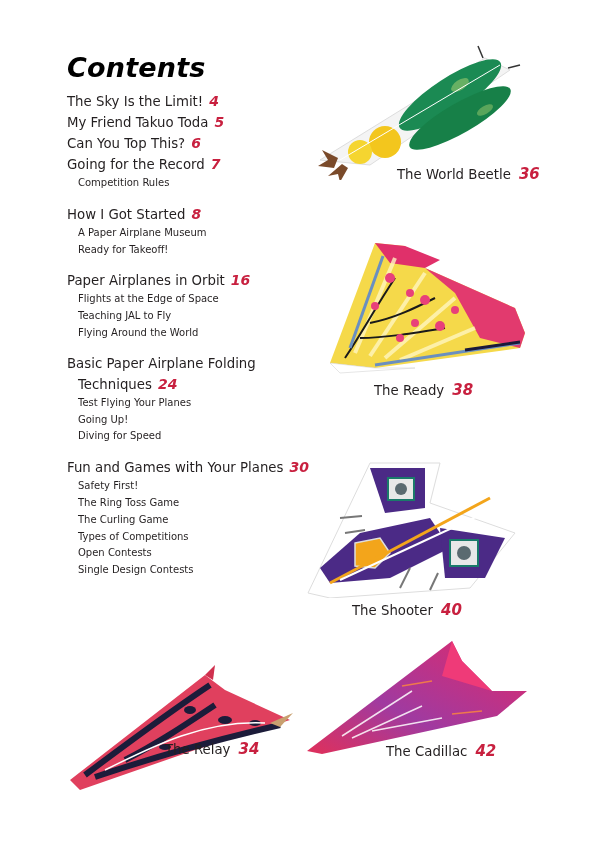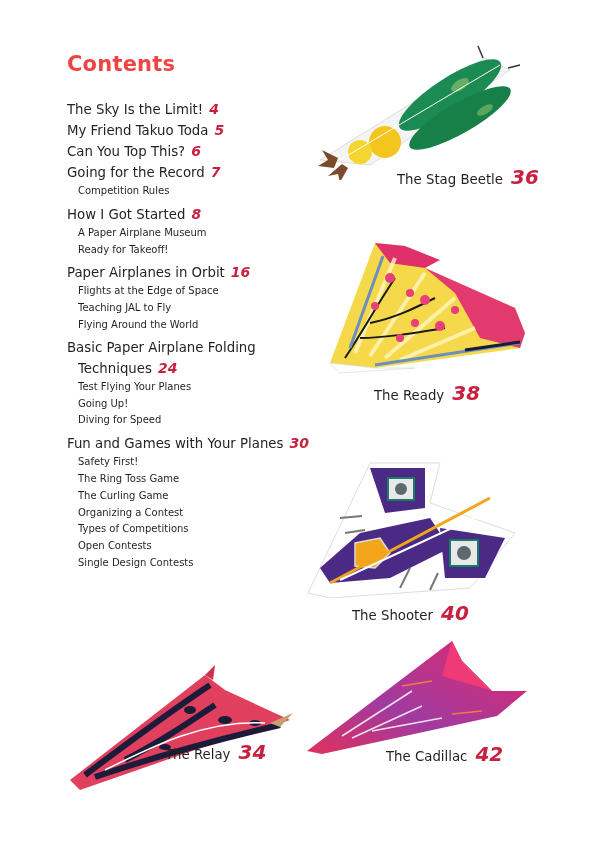--- a/index.html
+++ b/index.html
@@ -1,28 +1,28 @@
 <!DOCTYPE html>
 <html><head>
   <meta charset="utf-8">
   <style>
     html, body { margin: 0; padding: 0; background: #ffffff; }
     body { width: 600px; height: 849px; position: relative; overflow: hidden;
            font-family: "DejaVu Sans", "Liberation Sans", sans-serif; color: #231f20; }
-    .title { position: absolute; left: 67px; top: 52px; font-size: 21px; font-weight: bold;
-             color: #ef4444; letter-spacing: 0.2px; }
+    .title { position: absolute; left: 67px; top: 52px; font-size: 27px; font-weight: bold;
+             color: #000000; letter-spacing: 0.2px; font-style: italic; }
     .toc { position: absolute; left: 67px; top: 91px; width: 240px; }
     .entry { font-size: 13.3px; line-height: 20px; white-space: nowrap; }
-    .entry.main { margin-top: 8px; }
-    .entry.gap { margin-top: 4px; }
+    .entry.main { margin-top: 0; }
+    .entry.gap { margin-top: 12px; }
     .sub { font-size: 10px; line-height: 16.8px; padding-left: 11px; white-space: nowrap; }
     .pg { color: #c8203f; font-weight: bold; font-style: italic; margin-left: 6px; font-size: 14px; }
     .cont { padding-left: 11px; }
     .caption { position: absolute; font-size: 13.3px; white-space: nowrap; }
-    .caption .pg { margin-left: 8px; font-size: 20px; }
+    .caption .pg { margin-left: 8px; font-size: 15px; }
     .plane { position: absolute; }
   </style>
 </head>
 <body>
 
 <div class="title">Contents</div>
 
 <div class="toc">
 
   <div class="entry main">
@@ -63,42 +63,41 @@
   <div class="sub">Test Flying Your Planes</div>
   <div class="sub">Going Up!</div>
   <div class="sub">Diving for Speed</div>
 
   <div class="entry gap">
     <span>Fun and Games with Your Planes</span><span class="pg">30</span>
   </div>
   <div class="sub">Safety First!</div>
   <div class="sub">The Ring Toss Game</div>
   <div class="sub">The Curling Game</div>
-  <div class="sub">Organizing a Contest</div>
   <div class="sub">Types of Competitions</div>
   <div class="sub">Open Contests</div>
   <div class="sub">Single Design Contests</div>
 </div>
 
 <svg class="plane" style="left:310px;top:40px" width="220" height="140" viewBox="0 0 220 140">
   <polygon points="10,120 175,18 200,30 60,125" fill="#f4f4f4" stroke="#ddd" stroke-width="1"></polygon>
   <ellipse cx="140" cy="55" rx="60" ry="17" transform="rotate(-33 140 55)" fill="#1b8a53"></ellipse>
   <ellipse cx="150" cy="78" rx="58" ry="15" transform="rotate(-30 150 78)" fill="#178048"></ellipse>
   <ellipse cx="150" cy="45" rx="10" ry="5" transform="rotate(-33 150 45)" fill="#9bc96e" opacity="0.6"></ellipse>
   <ellipse cx="175" cy="70" rx="9" ry="4" transform="rotate(-30 175 70)" fill="#9bc96e" opacity="0.5"></ellipse>
   <circle cx="75" cy="102" r="16" fill="#f3c61d"></circle>
   <circle cx="50" cy="112" r="12" fill="#f5d530"></circle>
   <path d="M28,118 l-16,-8 l6,10 l-10,6 l16,2 z" fill="#7a4a2a"></path>
   <path d="M32,124 l-14,12 l10,-2 l2,8 l8,-14 z" fill="#7a4a2a"></path>
   <line x1="30" y1="120" x2="190" y2="25" stroke="#ffffff" stroke-width="1"></line>
   <line x1="168" y1="6" x2="173" y2="18" stroke="#333" stroke-width="1.5"></line>
   <line x1="198" y1="28" x2="210" y2="25" stroke="#333" stroke-width="1.5"></line>
 </svg>
 <div class="caption" style="left:397px;top:165px">
-  <span>The Stag Beetle</span><span class="pg">36</span>
+  <span>The World Beetle</span><span class="pg">36</span>
 </div>
 
 <svg class="plane" style="left:315px;top:238px" width="225" height="140" viewBox="0 0 225 140">
   <polygon points="15,125 60,5 90,8 110,30 200,70 210,95 205,110 60,130" fill="#f5d94a"></polygon>
   <polygon points="60,5 90,8 125,22 110,30 75,25" fill="#e0306a"></polygon>
   <polygon points="110,30 200,70 210,95 205,110 165,100 140,55" fill="#e23a6e"></polygon>
   <polygon points="15,125 25,135 100,130 60,130" fill="#ffffff" stroke="#ccc" stroke-width="0.5"></polygon>
   <g stroke="#fff6c0" stroke-width="4" opacity="0.8">
     <line x1="40" y1="115" x2="80" y2="20"></line>
     <line x1="55" y1="118" x2="110" y2="35"></line>

